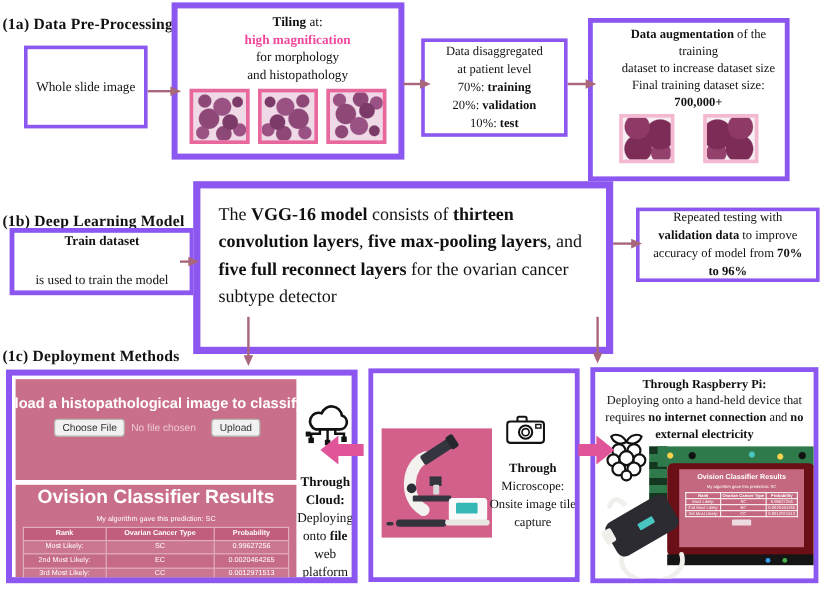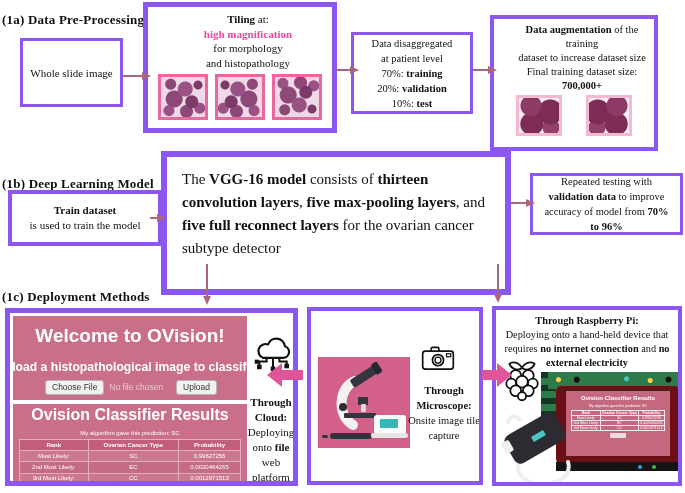--- a/index.html
+++ b/index.html
@@ -114,21 +114,21 @@
       <div style="font-weight:bold;">700,000+</div>
     </div>
     <div style="display:flex;justify-content:center;gap:24px;margin-top:2px;">
       <div class="tile histo2" style="width:46px;height:41px;border-color:#f4b9d1;"></div>
       <div class="tile histo2" style="width:46px;height:41px;border-color:#f4b9d1;transform:scaleX(-1);"></div>
     </div>
   </div>
 
   <div class="heading" style="left:2px;top:176px;">(1b) Deep Learning Model</div>
 
-  <div class="box b4 ctr" style="left:8px;top:190px;width:154px;height:56px;font-size:11px;line-height:15px;">
+  <div class="box b4 ctr" style="left:8px;top:190px;width:154px;height:56px;font-size:11px;line-height:15px;justify-content:space-between;">
     <div style="font-weight:bold;">Train dataset</div>
     <div>is used to train the model</div>
   </div>
 
   <div class="ta-h" style="left:150px;top:217px;width:8px;"></div>
 
   <div class="box b6" style="left:161px;top:151px;width:350px;height:144px;">
     <div style="padding:11px 15px;font-size:15px;line-height:23px;">
       <span>The </span><b>VGG-16 model</b><span> consists of </span><b>thirteen convolution layers</b><span>, </span><b>five max-pooling layers</b><span>, and </span><b>five full reconnect layers</b><span> for the ovarian cancer subtype detector</span>
     </div>
@@ -142,21 +142,20 @@
     </div>
   </div>
 
   <div class="ta-v" style="left:206px;top:264px;height:33px;"></div>
   <div class="ta-v" style="left:497px;top:264px;height:31px;"></div>
 
   <div class="heading" style="left:2px;top:289px;">(1c) Deployment Methods</div>
 
   <div class="box b5" style="left:5px;top:308px;width:293px;height:178px;">
     <div class="app ctr" style="left:3px;top:3px;width:234px;height:84px;justify-content:flex-start;">
-      <div style="font-size:19px;font-weight:600;margin-top:9px;">Welcome to OVision!</div>
       <div style="font-size:12.2px;font-weight:bold;margin-top:13px;white-space:nowrap;">Upload a histopathological image to classify it</div>
       <div style="display:flex;align-items:center;width:100%;margin-top:6px;">
         <span class="app-btn" style="margin-left:32px;">Choose File</span>
         <span style="font-size:8.5px;color:#ecc8d2;margin-left:5px;">No file chosen</span>
         <span class="app-btn" style="margin-left:auto;margin-right:30px;">Upload</span>
       </div>
     </div>
     <div class="app ctr" style="left:3px;top:91px;width:234px;height:77px;justify-content:flex-start;">
       <div style="font-size:16px;font-weight:600;margin-top:2px;">Ovision Classifier Results</div>
       <div style="font-size:6px;margin-top:6px;">My algorithm gave this prediction: SC</div>
@@ -225,21 +224,21 @@
     </div>
     <svg style="position:absolute;left:110px;top:33px;" width="34" height="28" viewBox="0 0 40 32">
       <rect x="2" y="8" width="36" height="21" rx="3" fill="none" stroke="#111" stroke-width="2"></rect>
       <path d="M12 8 V5 a1.5 1.5 0 0 1 1.5 -1.5 h6 A1.5 1.5 0 0 1 21 5 v3" fill="none" stroke="#111" stroke-width="2"></path>
       <circle cx="20" cy="18.5" r="6.5" fill="none" stroke="#111" stroke-width="2"></circle>
       <circle cx="20" cy="18.5" r="3.5" fill="none" stroke="#111" stroke-width="1.6"></circle>
       <rect x="30" y="11" width="5" height="3.5" fill="none" stroke="#111" stroke-width="1.4"></rect>
     </svg>
     <div class="cap" style="left:97px;top:72px;width:72px;font-size:10.5px;">
       <div style="font-weight:bold;">Through</div>
-      <div style="font-weight:bold;">Microscope:</div>
+      <div style="font-weight:normal;">Microscope:</div>
       <div>Onsite image tile capture</div>
     </div>
   </div>
 
   <div class="pk pk-r" style="left:482px;top:370px;width:16px;"></div>
 
   <div class="box b4" style="left:492px;top:306px;width:190px;height:180px;">
     <div class="cap" style="left:0;top:4px;width:100%;font-size:10.3px;line-height:14px;">
       <div style="font-weight:bold;">Through Raspberry Pi:</div>
       <div style="padding:0 3px;"><span>Deploying onto a hand-held device that requires </span><b>no internet connection</b><span> and </span><b>no external electricity</b></div>

